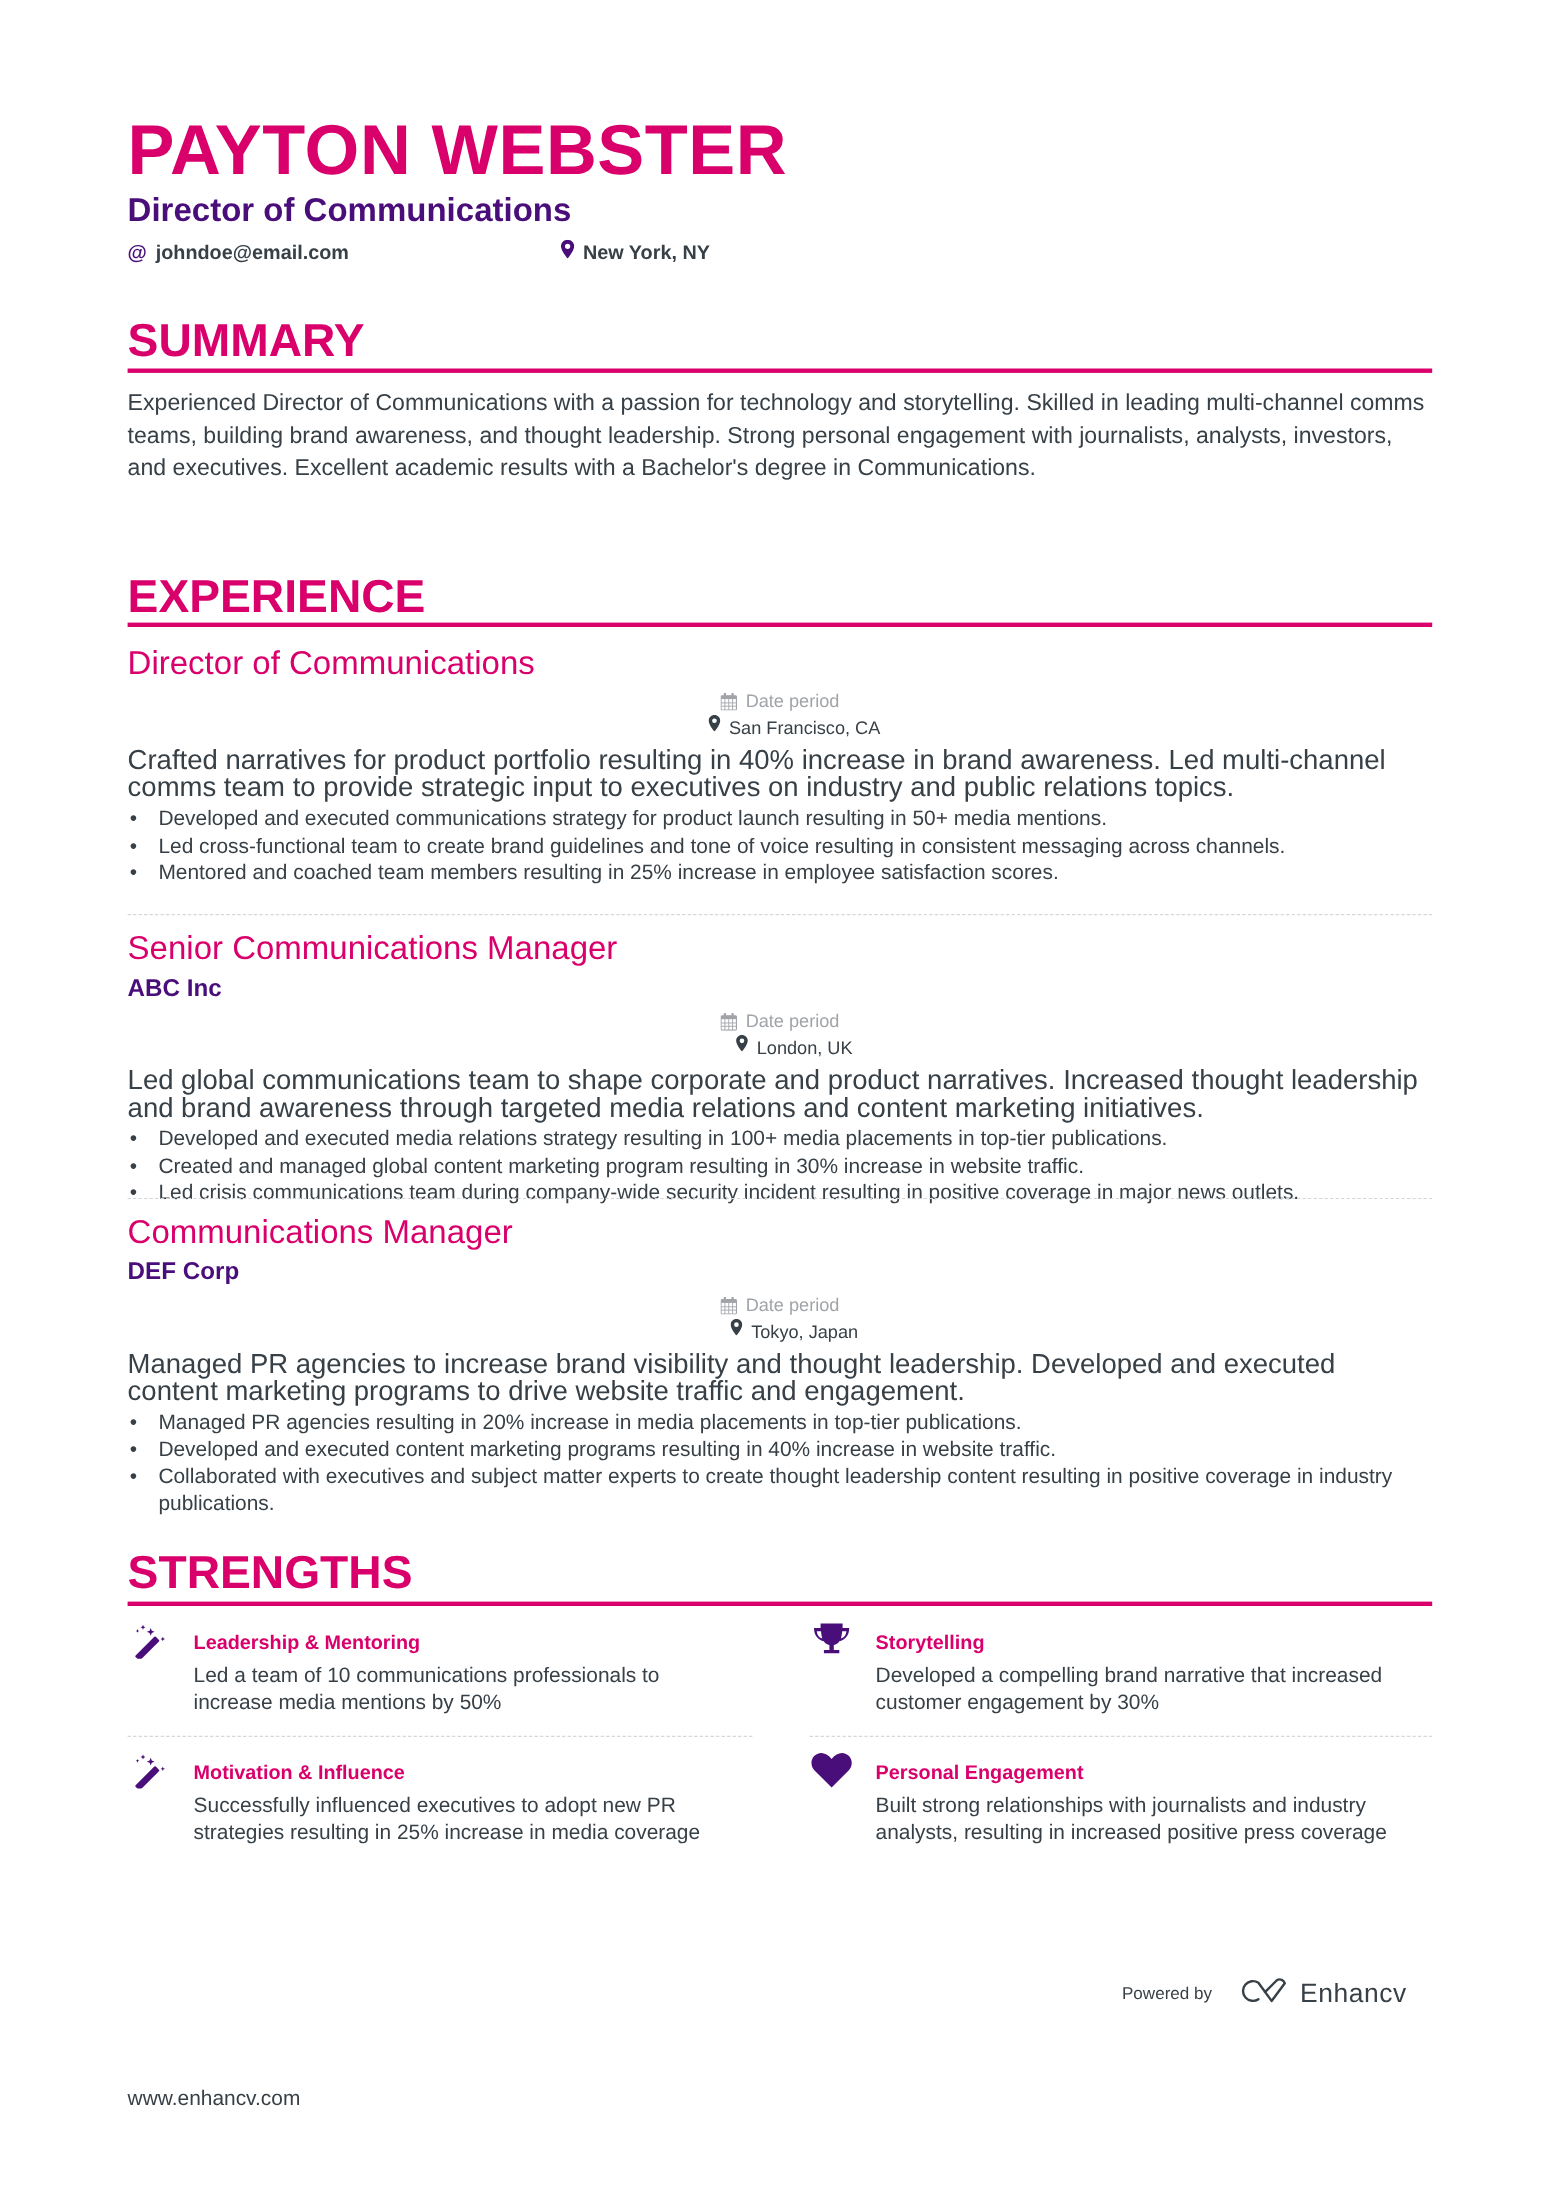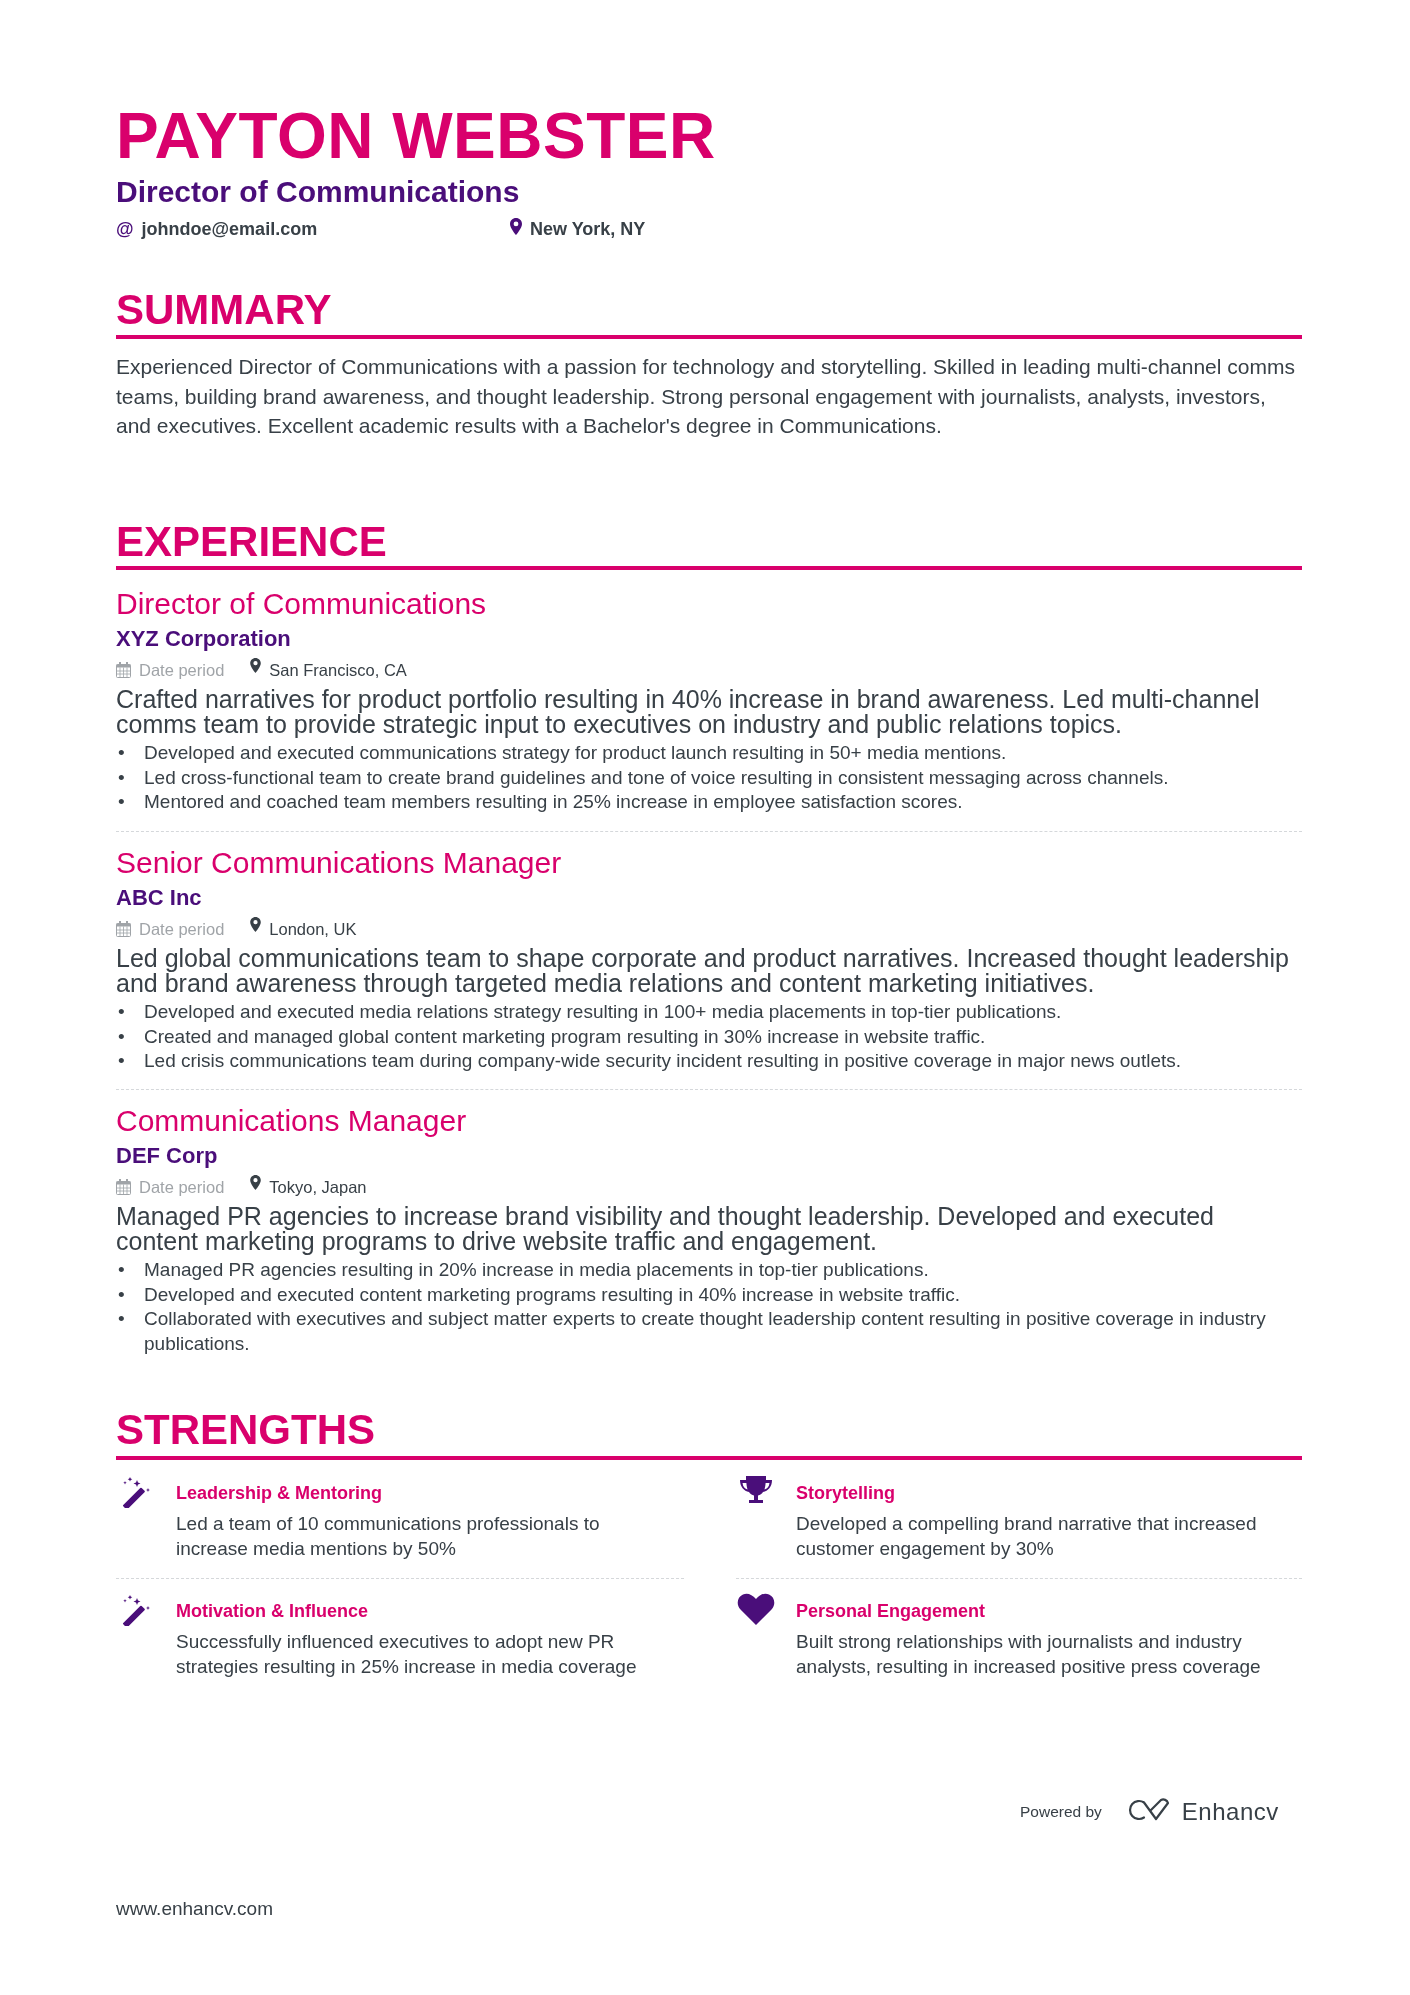--- a/index.html
+++ b/index.html
@@ -9,21 +9,21 @@
   .name { left: 116px; top: 100px; font-size: 64px; font-weight: bold; color: #d9006c; letter-spacing: 0.5px; line-height: 72px; }
   .role { left: 116px; top: 174px; font-size: 30px; font-weight: bold; color: #4a0e7a; line-height: 36px; }
   .contact { top: 218px; font-size: 18px; font-weight: bold; color: #384047; line-height: 22px; display: flex; align-items: center; }
   .contact .ico { color: #4a0e7a; margin-right: 8px; font-size: 18px; }
   .section-title { left: 116px; font-size: 42px; font-weight: bold; color: #d9006c; line-height: 48px; }
   .section-rule { left: 116px; width: 1186px; height: 4px; background: #d9006c; }
   .para { left: 116px; width: 1186px; font-size: 21px; line-height: 29.5px; color: #384047; }
   .job { left: 116px; width: 1186px; }
   .job-title { font-size: 30px; color: #d9006c; line-height: 36px; }
   .company { font-size: 22px; font-weight: bold; color: #4a0e7a; line-height: 30px; margin-top: 2px; }
-  .meta { font-size: 16.5px; line-height: 24px; display: flex; align-items: center; margin-top: 4px; }
+  .meta { font-size: 16.5px; line-height: 24px; display: flex; align-items: center; margin-top: 4px; flex-direction: column; }
   .meta .date { color: #a0a4a8; display: flex; align-items: center; }
   .meta .loc { color: #384047; display: flex; align-items: flex-start; margin-left: 26px; }
   .meta svg { margin-right: 8px; }
   .desc { font-size: 25px; line-height: 24.5px; color: #384047; margin-top: 5px; }
   .bullets { list-style: none; margin-top: 5px; }
   .bullets li { font-size: 19px; line-height: 24.5px; color: #384047; position: relative; padding-left: 28px; }
   .bullets li::before { content: "•"; position: absolute; left: 2px; top: 0; }
   .dash { height: 0; border-top: 1.5px dashed #d5d8db; }
   .strength { width: 570px; }
   .strength .st-icon { width: 40px; height: 34px; display: flex; align-items: center; justify-content: center; position: absolute; left: 0; top: -4px; }
@@ -54,21 +54,20 @@
 
 <div class="abs section-title" style="top:286px;">SUMMARY</div>
 <div class="abs section-rule" style="top:335px;"></div>
 <div class="abs para" style="top:352px;">Experienced Director of Communications with a passion for technology and storytelling. Skilled in leading multi-channel comms teams, building brand awareness, and thought leadership. Strong personal engagement with journalists, analysts, investors, and executives. Excellent academic results with a Bachelor's degree in Communications.</div>
 
 <div class="abs section-title" style="top:518px;">EXPERIENCE</div>
 <div class="abs section-rule" style="top:566px;"></div>
 
 <div class="abs job" style="top:586px;">
   <div class="job-title">Director of Communications</div>
-  <div class="company">XYZ Corporation</div>
   <div class="meta">
     <span class="date">
       <svg width="15" height="16" viewBox="0 0 15 16">
           <rect x="0.5" y="2.5" width="14" height="13" rx="1" fill="none" stroke="#a0a4a8"></rect>
           <rect x="0.5" y="2.5" width="14" height="3" fill="#a0a4a8"></rect>
           <rect x="3" y="0" width="2" height="4" fill="#a0a4a8"></rect>
           <rect x="10" y="0" width="2" height="4" fill="#a0a4a8"></rect>
           <path d="M0.5 9h14M0.5 12h14M4 5.5v10M7.5 5.5v10M11 5.5v10" stroke="#a0a4a8" stroke-width="0.8"></path>
         </svg>
       <span>Date period</span>

